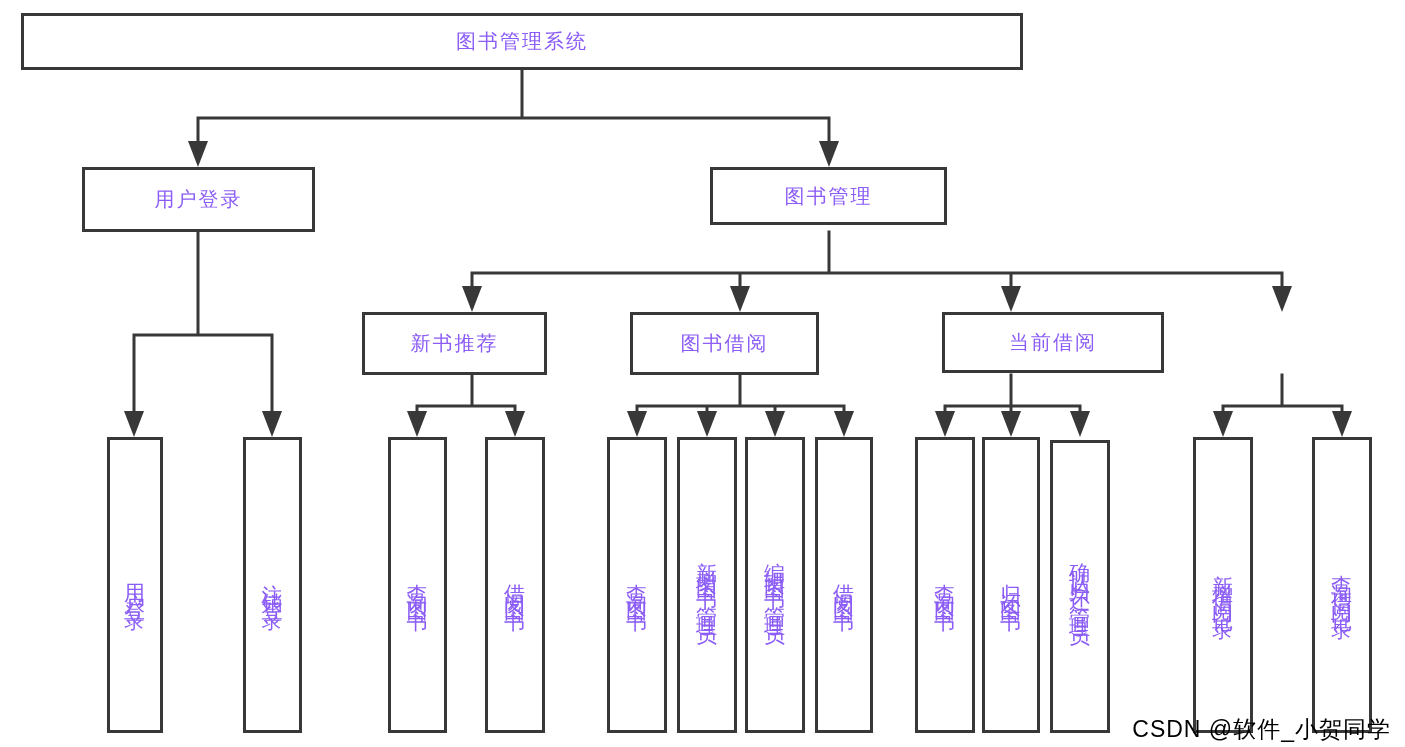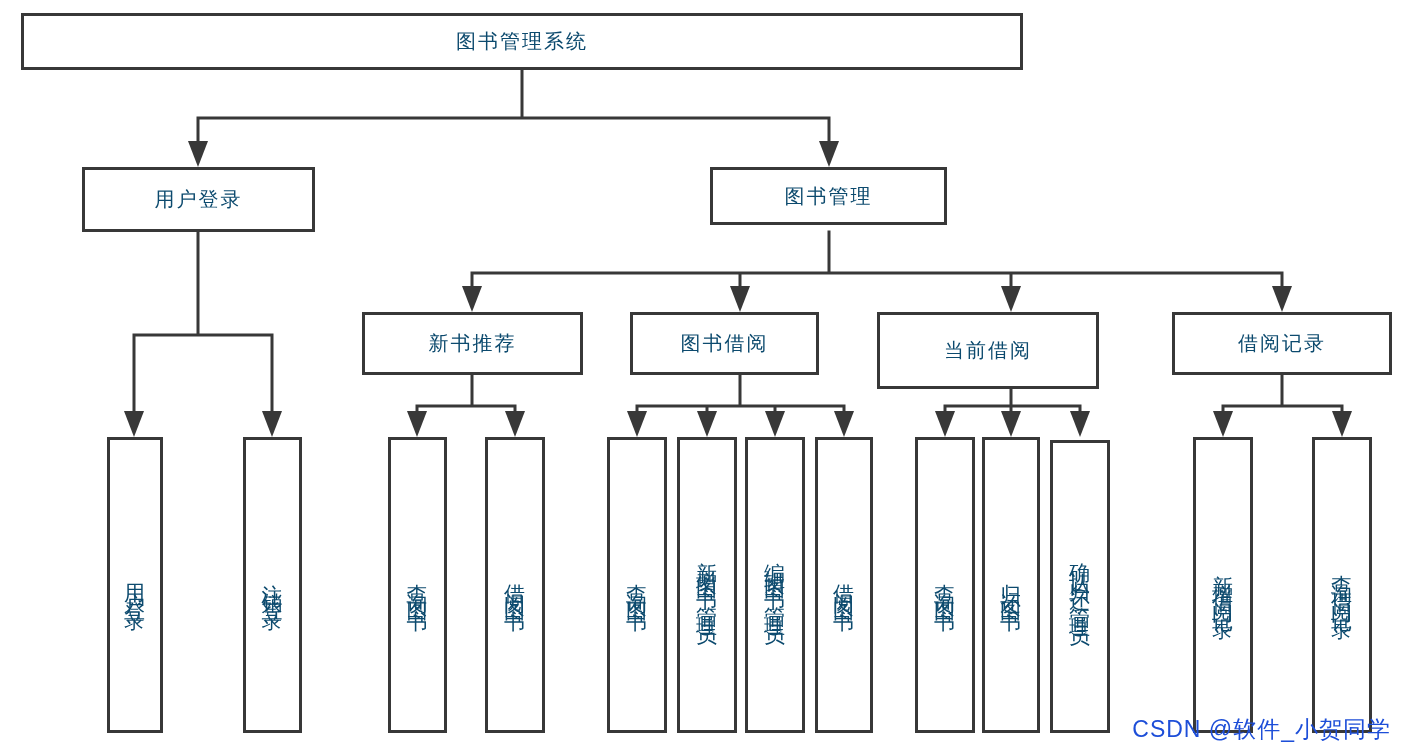--- a/index.html
+++ b/index.html
@@ -26,38 +26,38 @@
     position: absolute;
     box-sizing: border-box;
     border: 3px solid #383838;
     background: #ffffff;
     display: flex;
     align-items: center;
     justify-content: center;
     z-index: 1;
   }
   .box .lbl {
-    color: #0c4a6e;
+    color: #8b5cf6;
     font-size: 20px;
     letter-spacing: 2px;
     white-space: nowrap;
     text-align: right;
   }
   .box.v .lbl {
     writing-mode: vertical-rl;
     font-size: 21px;
     letter-spacing: 9px;
     line-height: 1;
     white-space: normal;
   }
   #watermark {
     position: absolute;
     right: 14px;
     bottom: 2px;
-    color: #1d4ed8;
+    color: #000000;
     font-size: 23px;
     letter-spacing: 1px;
     z-index: 2;
     white-space: nowrap;
   }
 </style>
 </head>
 <body>
 
 <div id="canvas">
@@ -106,31 +106,28 @@
     <span class="lbl">图书管理系统</span>
   </div>
 
   <div class="box h" style="left:82px;top:167px;width:233px;height:65px">
     <span class="lbl">用户登录</span>
   </div>
   <div class="box h" style="left:710px;top:167px;width:237px;height:58px">
     <span class="lbl">图书管理</span>
   </div>
 
-  <div class="box h" style="left:362px;top:312px;width:221px;height:63px">
+  <div class="box h" style="left:362px;top:312px;width:185px;height:63px">
     <span class="lbl">新书推荐</span>
   </div>
   <div class="box h" style="left:630px;top:312px;width:189px;height:63px">
     <span class="lbl">图书借阅</span>
   </div>
-  <div class="box h" style="left:877px;top:312px;width:222px;height:77px">
+  <div class="box h" style="left:942px;top:312px;width:222px;height:61px">
     <span class="lbl">当前借阅</span>
-  </div>
-  <div class="box h" style="left:1172px;top:312px;width:220px;height:63px">
-    <span class="lbl">借阅记录</span>
   </div>
 
   <div class="box v" style="left:107px;top:437px;width:56px;height:296px">
     <span class="lbl">用户登录</span>
   </div>
   <div class="box v" style="left:243px;top:437px;width:59px;height:296px">
     <span class="lbl">注销登录</span>
   </div>
 
   <div class="box v" style="left:388px;top:437px;width:59px;height:296px">

